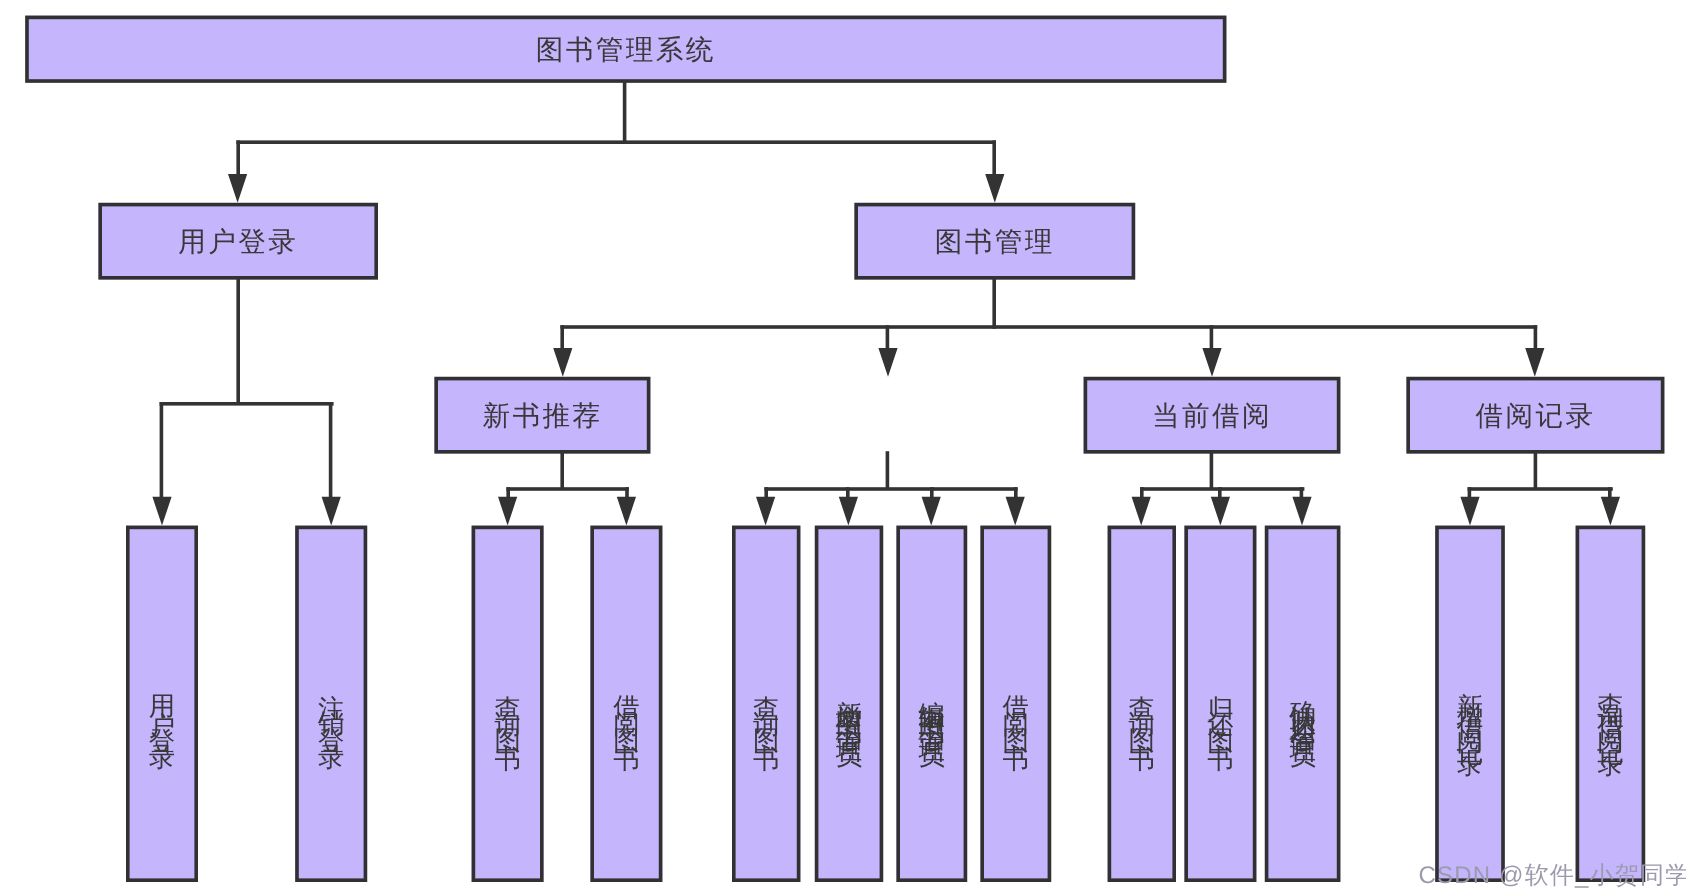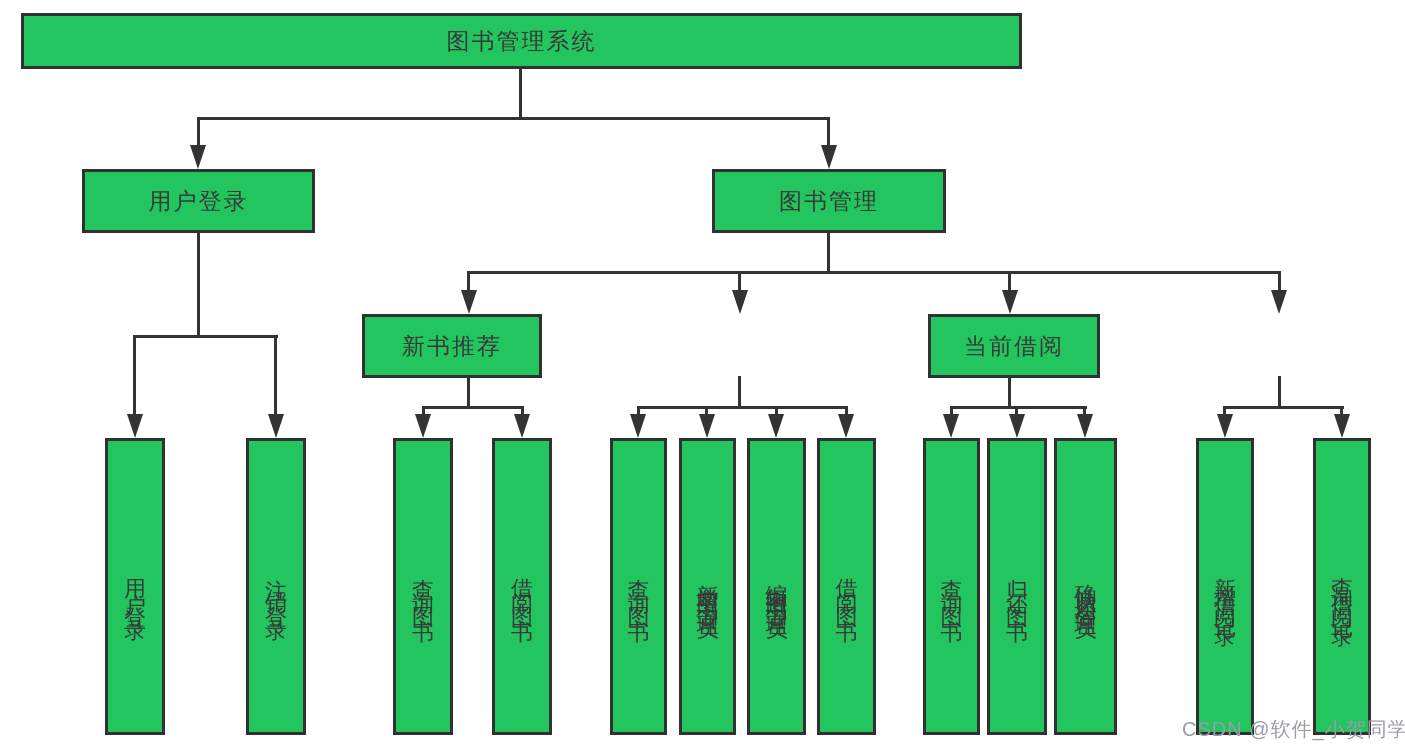--- a/index.html
+++ b/index.html
@@ -1,21 +1,21 @@
 <!DOCTYPE html>
 <html><head>
 <meta charset="utf-8">
 <style>
   html,body{margin:0;padding:0;background:#ffffff;}
   #canvas{
     position:relative;width:1405px;height:747px;background:#ffffff;
     font-family:"Liberation Sans","DejaVu Sans",sans-serif;overflow:hidden;
   }
   .box{
-    position:absolute;box-sizing:border-box;border:3px solid #313131;background:#22c55e;
+    position:absolute;box-sizing:border-box;border:3px solid #313131;background:#c4b5fd;
     display:flex;align-items:center;justify-content:center;
     font-size:23px;color:#383838;letter-spacing:2px;text-align:center;
   }
   .vbox{
     writing-mode:vertical-lr;font-size:22px;letter-spacing:14px;line-height:1;
     padding-top:4px;
   }
   .ls10{letter-spacing:10px;}
   .ls5{letter-spacing:5px;}
   .vl{position:absolute;width:3px;background:#333333;}
@@ -59,21 +59,22 @@
   <div class="vl" style="left:467px;top:271px;height:22px;"></div>
   <div class="arr" style="left:461px;top:290px;"></div>
   <div class="vl" style="left:738px;top:271px;height:22px;"></div>
   <div class="arr" style="left:732px;top:290px;"></div>
   <div class="vl" style="left:1008px;top:271px;height:22px;"></div>
   <div class="arr" style="left:1002px;top:290px;"></div>
   <div class="vl" style="left:1278px;top:271px;height:22px;"></div>
   <div class="arr" style="left:1271px;top:290px;"></div>
 
   <div class="box" style="left:362px;top:314px;width:180px;height:64px;">新书推荐</div>
-  <div class="box" style="left:903px;top:314px;width:172px;height:64px;margin-left:25px;">当前借阅</div>
+  <div class="box" style="left:903px;top:314px;width:214px;height:64px;">当前借阅</div>
+  <div class="box" style="left:1172px;top:314px;width:215px;height:64px;">借阅记录</div>
 
   <div class="vl" style="left:467px;top:376px;height:32px;"></div>
   <div class="hl" style="left:422px;top:406px;width:102px;"></div>
   <div class="vl" style="left:422px;top:406px;height:12px;"></div>
   <div class="arr" style="left:415px;top:414px;"></div>
   <div class="vl" style="left:521px;top:406px;height:12px;"></div>
   <div class="arr" style="left:514px;top:414px;"></div>
 
   <div class="vl" style="left:738px;top:376px;height:32px;"></div>
   <div class="hl" style="left:637px;top:406px;width:211px;"></div>

